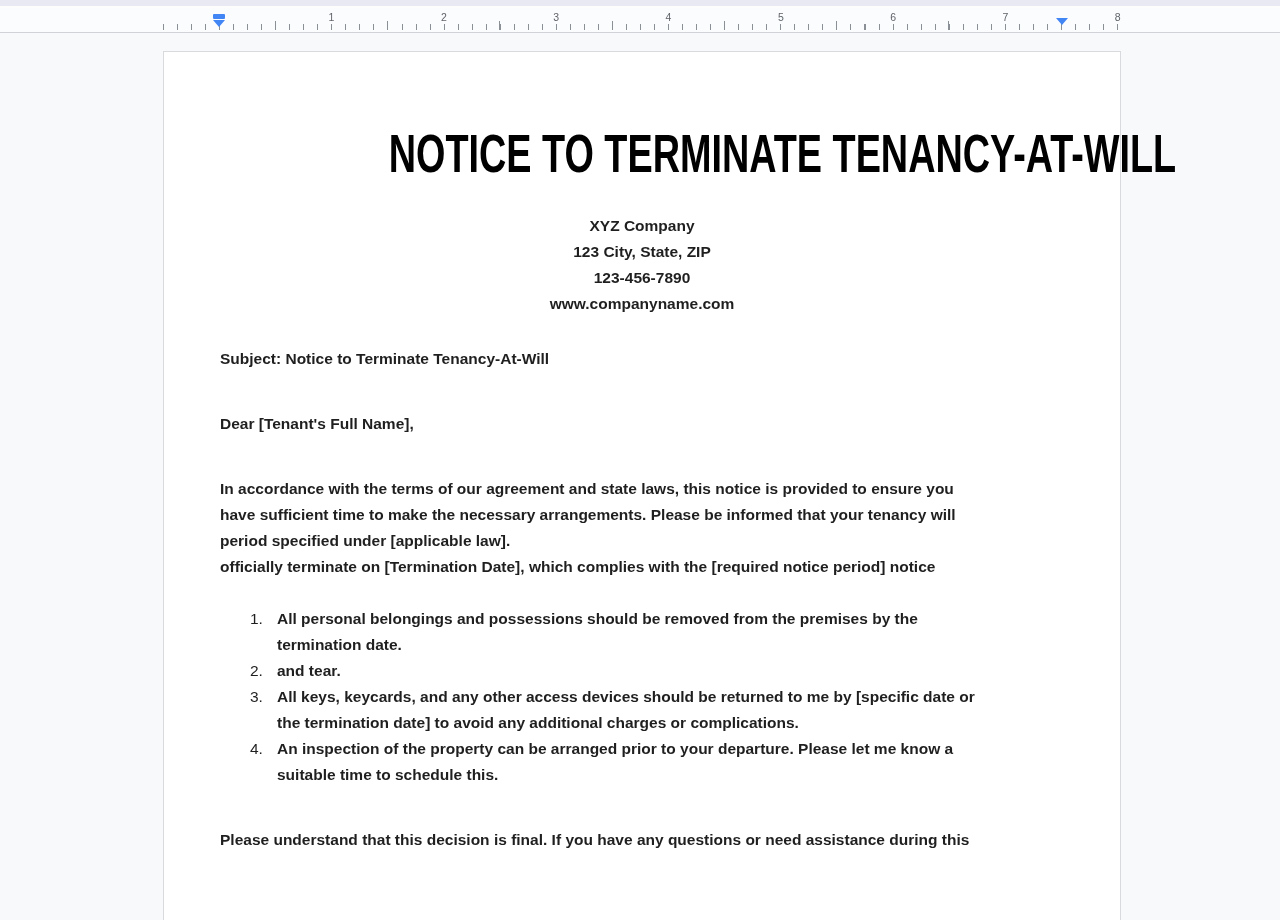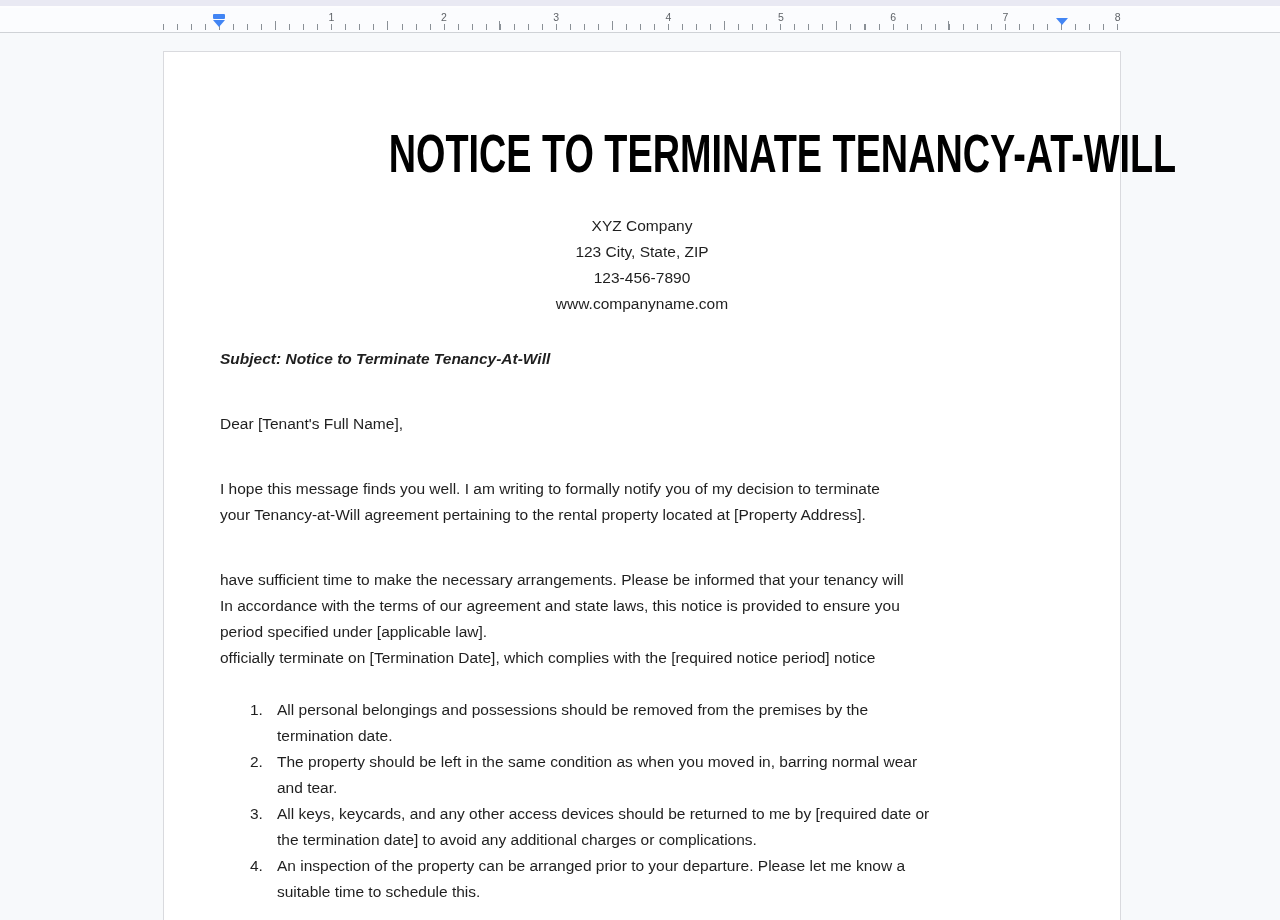--- a/index.html
+++ b/index.html
@@ -98,23 +98,24 @@
     font-weight: bold;
     color: #000;
     letter-spacing: 0;
     transform: scaleX(0.70);
     transform-origin: center;
   }
 
   .line {
     font-size: 15.5px;
     line-height: 26px;
+    font-weight: bold;
   }
   .center { text-align: center; }
-  .bold   { font-weight: bold; font-style: italic; }
+  .bold   { font-weight: bold; }
 
   .company-block { margin-top: 18px; }
   .subject-block { margin-top: 29px; }
   .para { margin-top: 39px; }
 
   .olist { margin-top: 26px; }
   .li { display: flex; }
   .li-num {
     flex: 0 0 57px;
     box-sizing: border-box;
@@ -164,54 +165,49 @@
     </div>
 
     <div class="subject-block">
       <div class="line bold">Subject: Notice to Terminate Tenancy-At-Will</div>
     </div>
 
     <div class="para">
       <div class="line">Dear [Tenant's Full Name],</div>
     </div>
 
+
     <div class="para">
-      <div class="line">I hope this message finds you well. I am writing to formally notify you of my decision to terminate</div>
-      <div class="line">your Tenancy-at-Will agreement pertaining to the rental property located at [Property Address].</div>
-    </div>
-
-    <div class="para">
+      <div class="line">In accordance with the terms of our agreement and state laws, this notice is provided to ensure you</div>
       <div class="line">have sufficient time to make the necessary arrangements. Please be informed that your tenancy will</div>
-      <div class="line">In accordance with the terms of our agreement and state laws, this notice is provided to ensure you</div>
       <div class="line">period specified under [applicable law].</div>
       <div class="line">officially terminate on [Termination Date], which complies with the [required notice period] notice</div>
     </div>
 
     <div class="olist">
 
       <div class="li">
         <div class="li-num">1.</div>
         <div class="li-text">
           <div class="line">All personal belongings and possessions should be removed from the premises by the</div>
           <div class="line">termination date.</div>
         </div>
       </div>
 
       <div class="li">
         <div class="li-num">2.</div>
         <div class="li-text">
-          <div class="line">The property should be left in the same condition as when you moved in, barring normal wear</div>
           <div class="line">and tear.</div>
         </div>
       </div>
 
       <div class="li">
         <div class="li-num">3.</div>
         <div class="li-text">
-          <div class="line">All keys, keycards, and any other access devices should be returned to me by [required date or</div>
+          <div class="line">All keys, keycards, and any other access devices should be returned to me by [specific date or</div>
           <div class="line">the termination date] to avoid any additional charges or complications.</div>
         </div>
       </div>
 
       <div class="li">
         <div class="li-num">4.</div>
         <div class="li-text">
           <div class="line">An inspection of the property can be arranged prior to your departure. Please let me know a</div>
           <div class="line">suitable time to schedule this.</div>
         </div>

